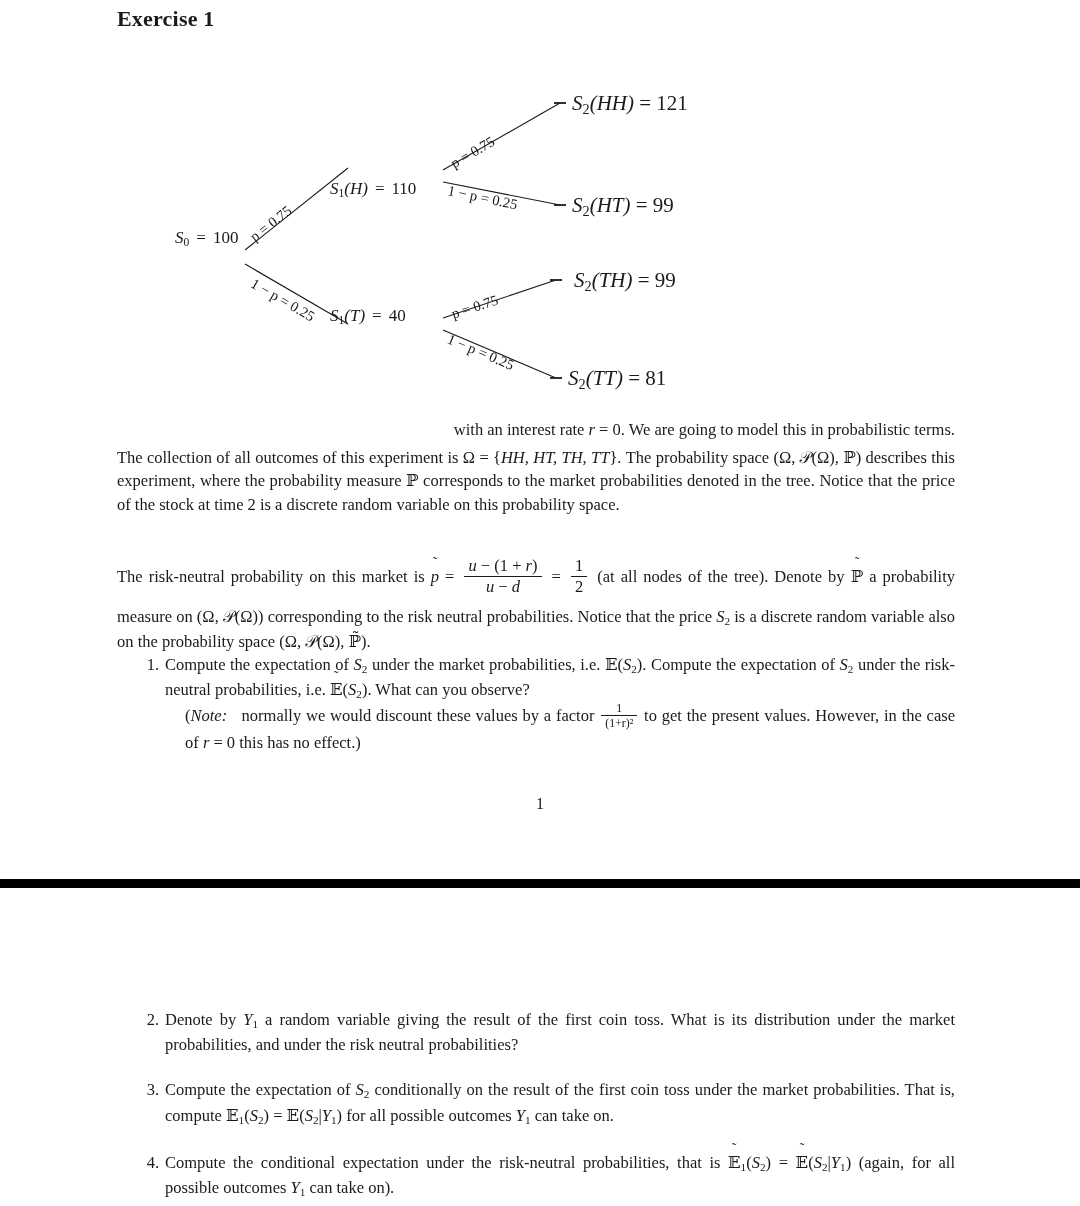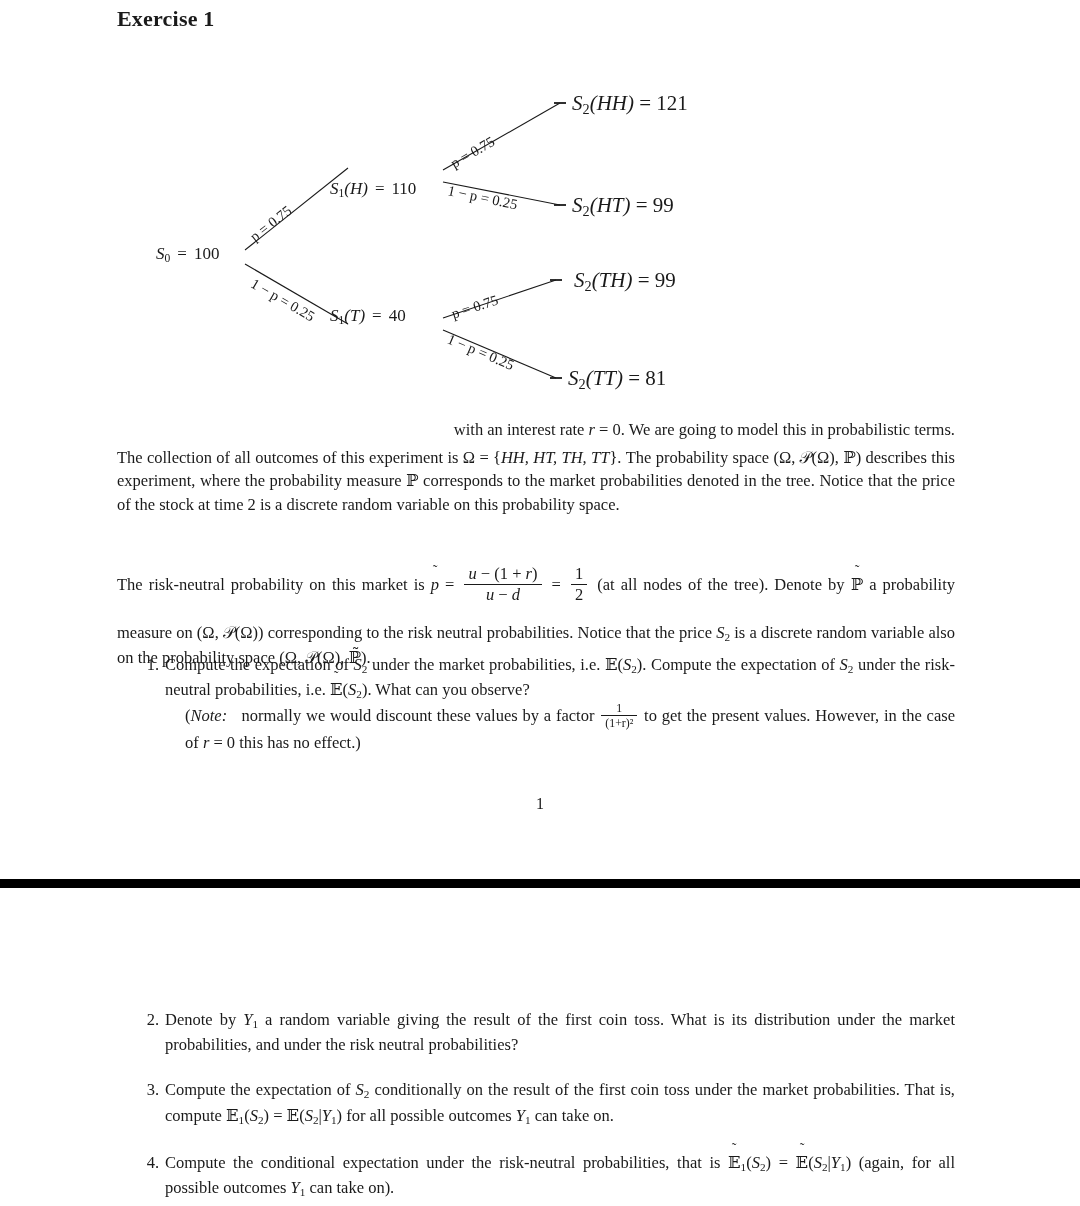--- a/index.html
+++ b/index.html
@@ -72,21 +72,21 @@
     line-height: 1;
     font-style: normal;
   }
 
   
   .frac {
     display: inline-block;
     vertical-align: middle;
     text-align: center;
     line-height: 1.05;
-    margin: 16px 4px;
+    margin: 8px 4px;
     position: relative;
     top: -.1em;
   }
   .frac > .num { display: block; padding: 0 4px 1px; }
   .frac > .den { display: block; padding: 1px 4px 0; border-top: 1.1px solid #1a1a1a; }
 
   .frac.small { font-size: .72em; margin: 0 2px; }
 
   
   .olist {
@@ -179,21 +179,21 @@
       <line x1="443" y1="240" x2="556" y2="202" stroke="#1a1a1a" stroke-width="1.1"></line>
 
       <line x1="443" y1="252" x2="556" y2="300" stroke="#1a1a1a" stroke-width="1.1"></line>
 
       <line x1="554" y1="25" x2="566" y2="25" stroke="#1a1a1a" stroke-width="1.8"></line>
       <line x1="554" y1="127" x2="566" y2="127" stroke="#1a1a1a" stroke-width="1.8"></line>
       <line x1="550" y1="202" x2="562" y2="202" stroke="#1a1a1a" stroke-width="1.8"></line>
       <line x1="550" y1="300" x2="562" y2="300" stroke="#1a1a1a" stroke-width="1.8"></line>
     </svg>
 
-    <div class="node" style="left:156px; top:150px;margin-top:16px;">
+    <div class="node" style="left:175px; top:150px;">
       <i>S</i><sub class="up">0</sub><span class="eq">=</span><span>100</span>
     </div>
 
     <div class="node" style="left:330px; top:65px;margin-top:36px;">
       <i>S</i><sub class="up">1</sub><i>(H)</i><span class="eq">=</span><span>110</span>
     </div>
 
     <div class="node" style="left:330px; top:228px;">
       <i>S</i><sub class="up">1</sub><i>(T)</i><span class="eq">=</span><span>40</span>
     </div>

